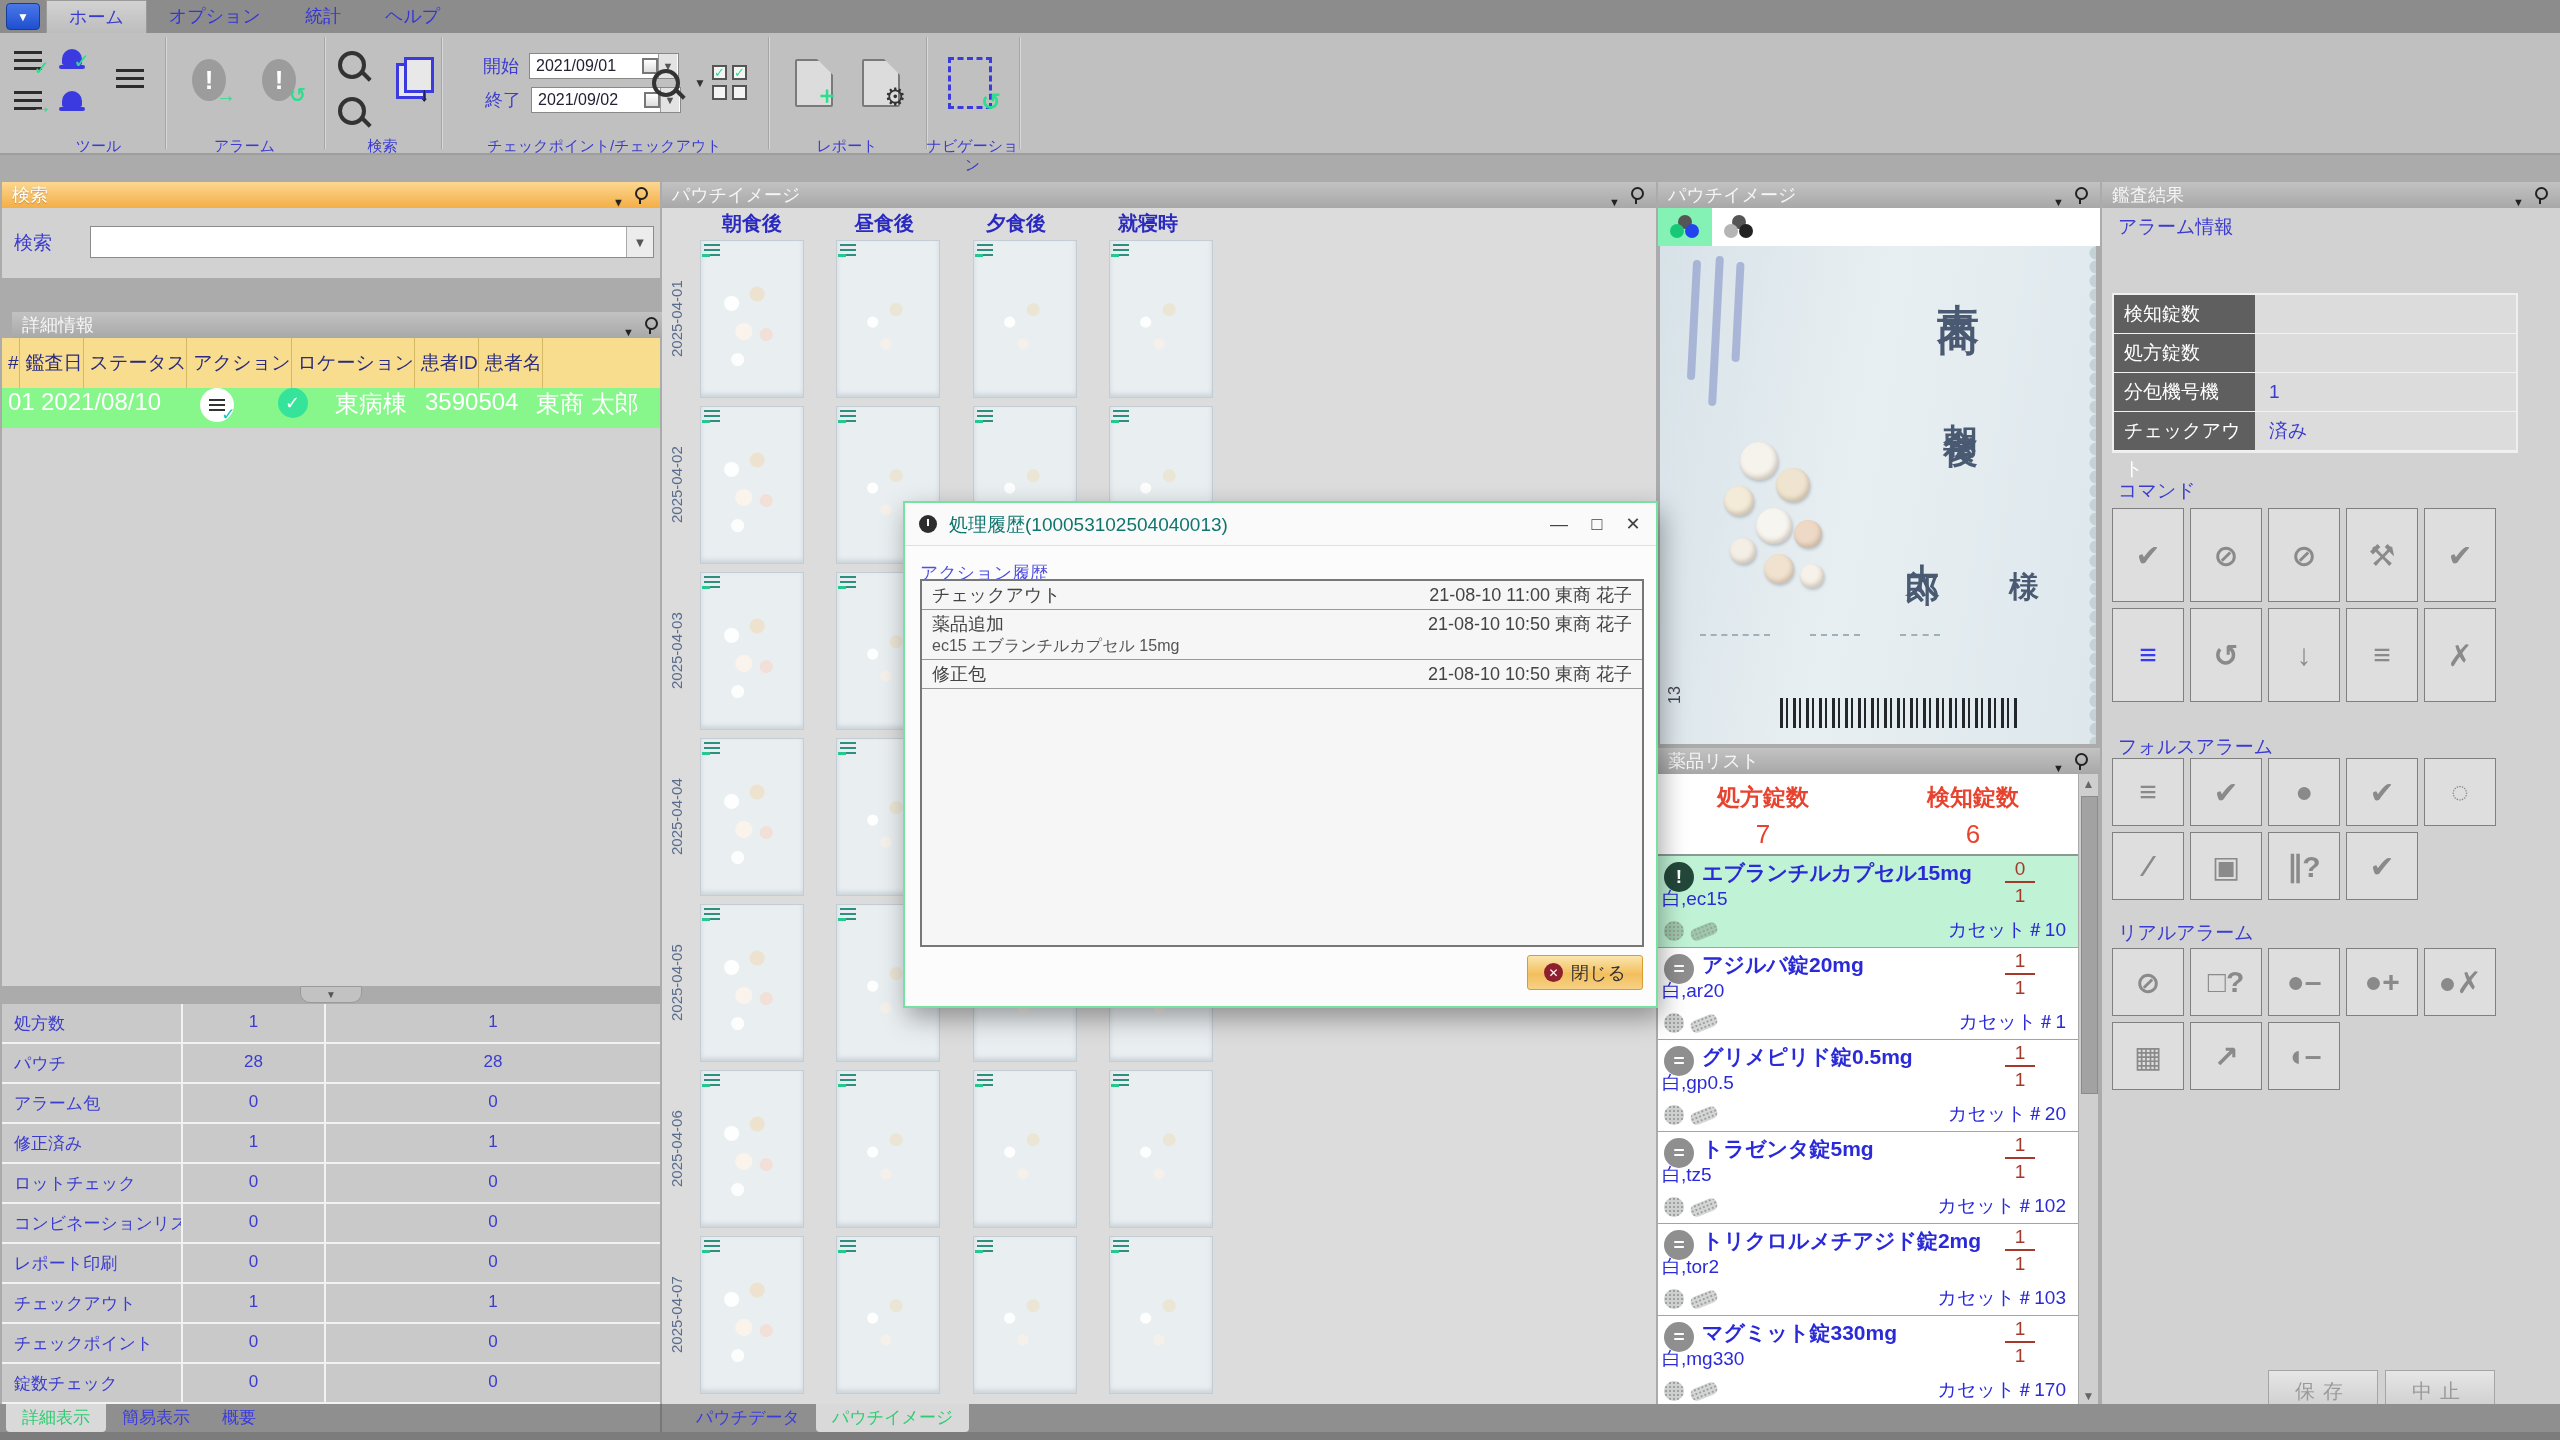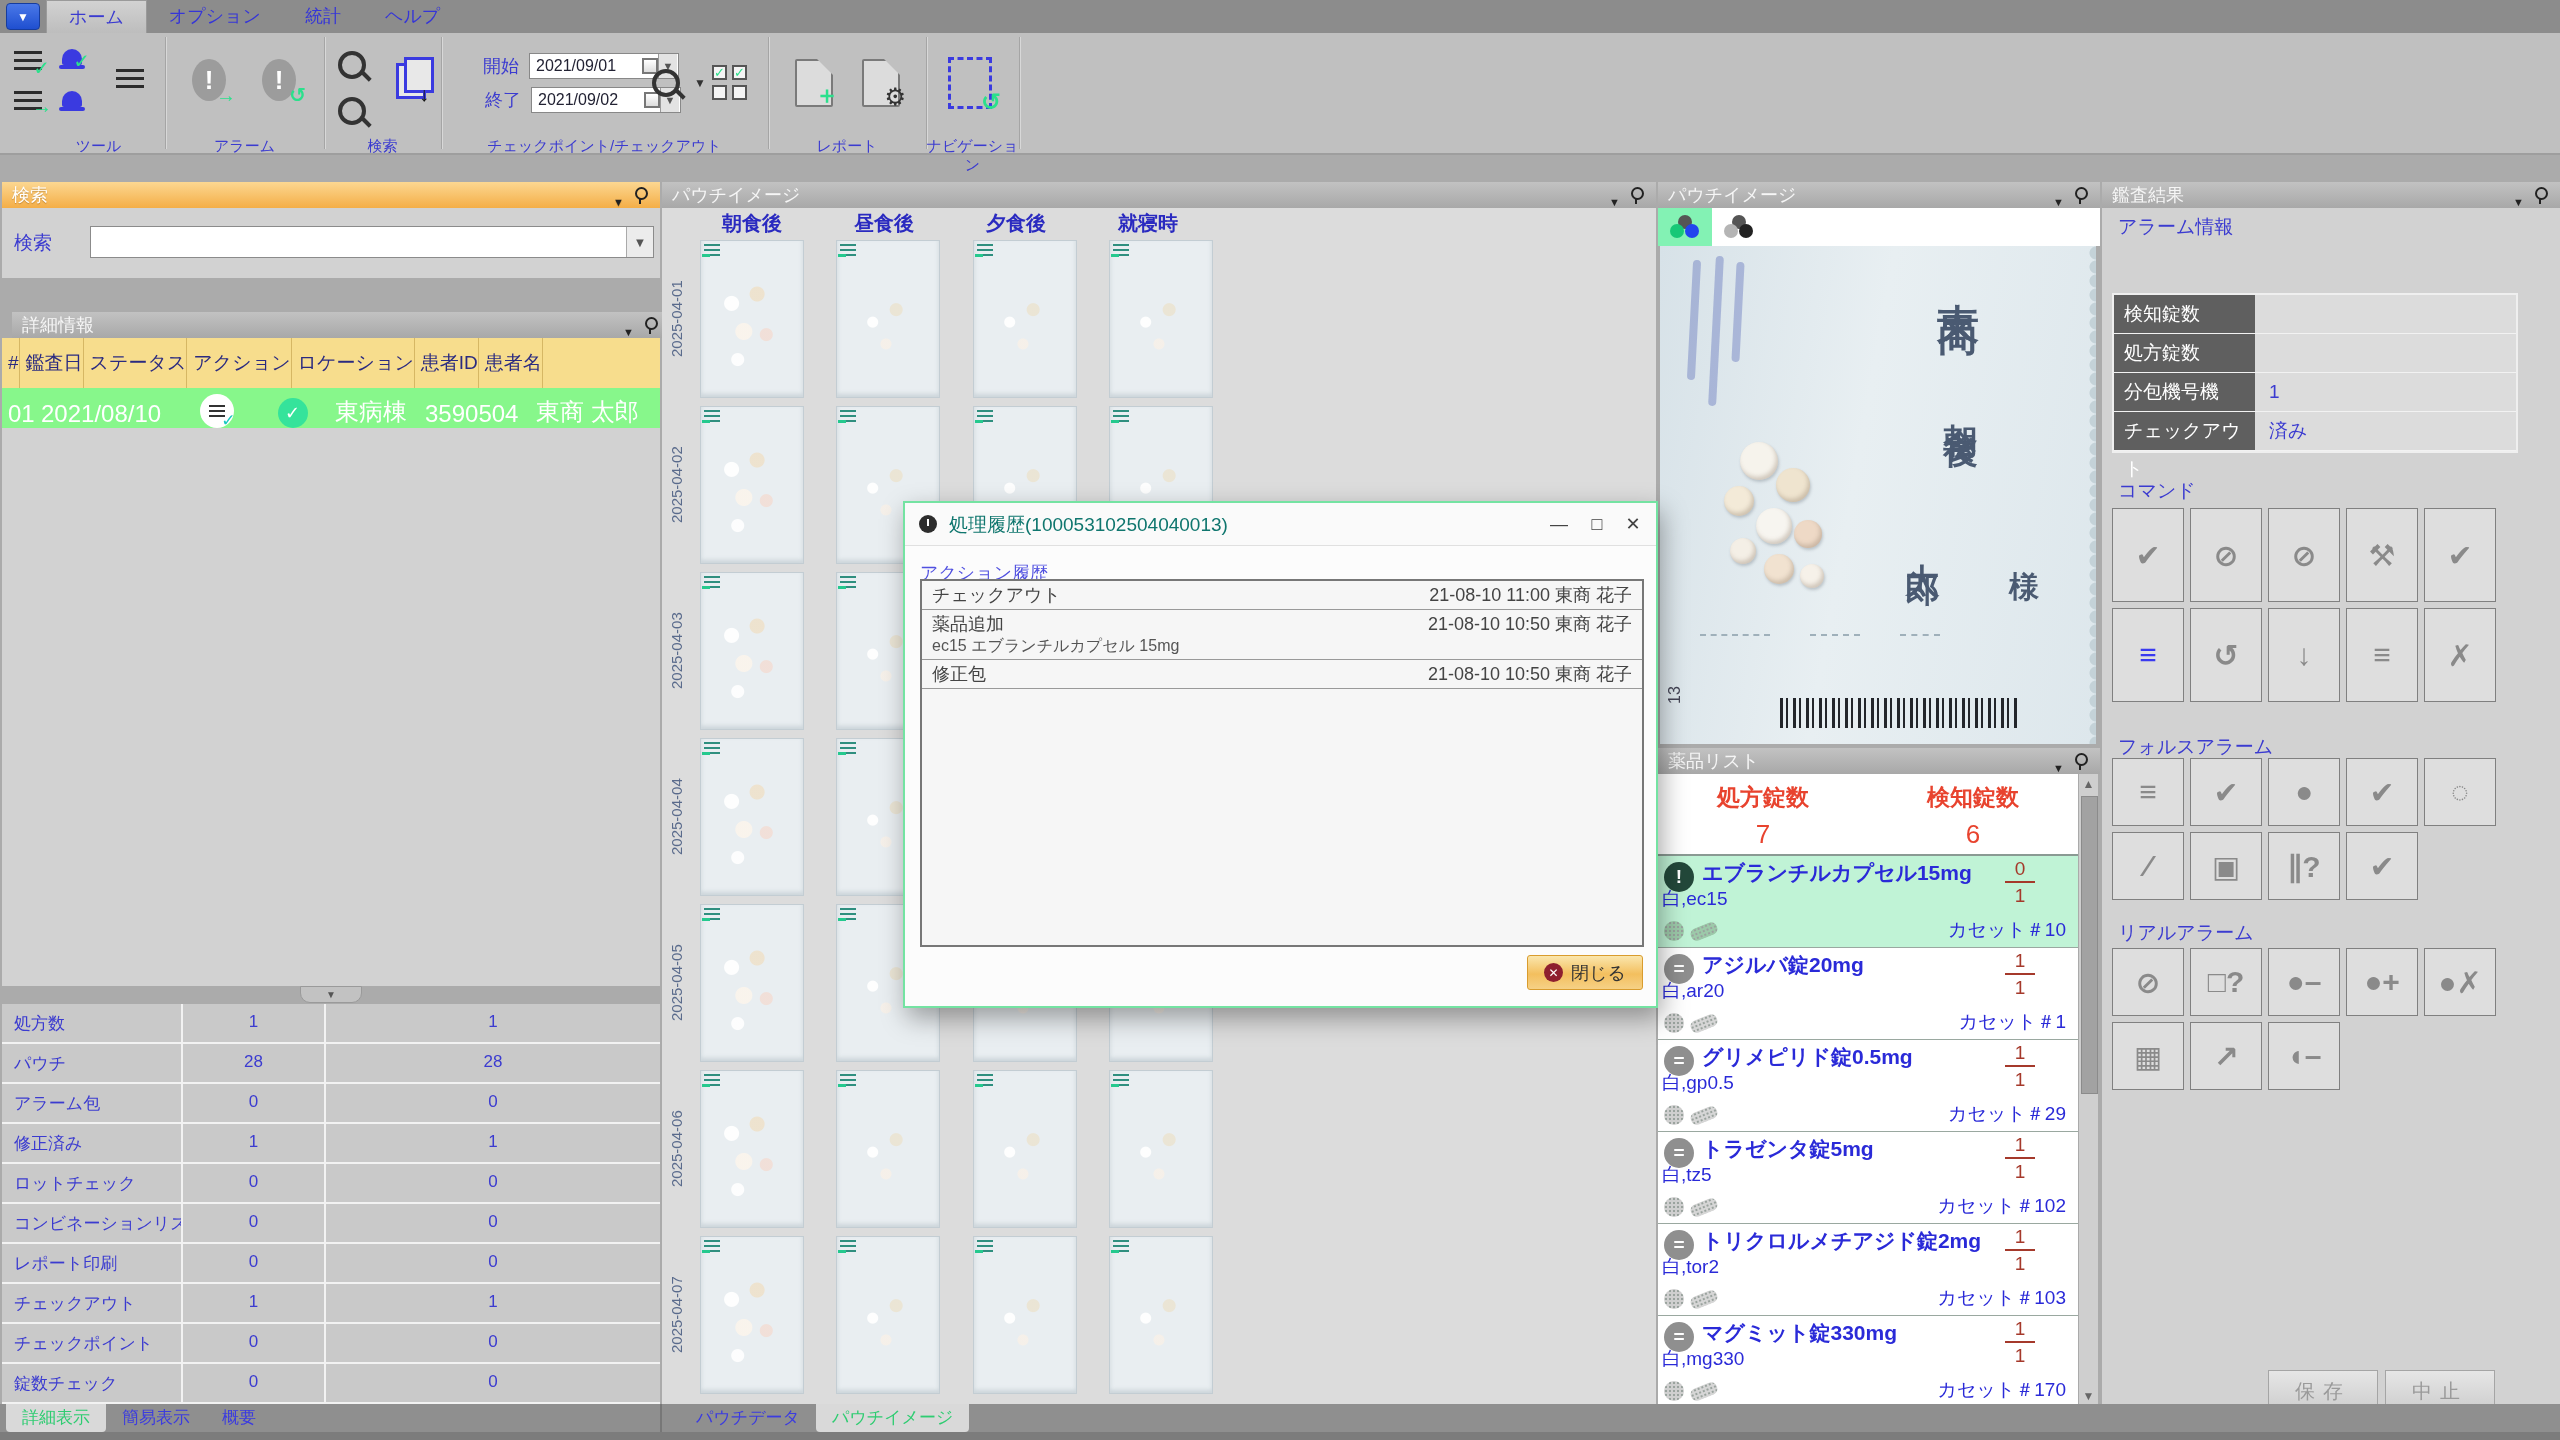--- a/index.html
+++ b/index.html
@@ -62,21 +62,21 @@
   .searchbody{position:absolute;left:2px;top:208px;width:658px;height:70px;background:#d2d2d2;}
   .searchbody .lbl{position:absolute;left:12px;top:22px;font-size:19px;color:#3b3bd0;}
   .combo{position:absolute;left:88px;top:18px;width:564px;height:32px;background:#fff;border:1px solid #8b8b8b;box-sizing:border-box;}
   .combo .dd{position:absolute;right:0;top:0;width:26px;height:30px;background:#ececec;border-left:1px solid #aaa;
              color:#555;font-size:13px;display:flex;align-items:center;justify-content:center;}
 
   
   .detailbody{position:absolute;left:2px;top:338px;width:658px;height:648px;background:#d2d2d2;}
   .dhead{display:flex;height:50px;background:#f7dd8d;}
   .dhead>div{border-right:1px solid #d6b764;font-size:19px;color:#2a2a80;line-height:50px;padding-left:6px;box-sizing:border-box;overflow:hidden;white-space:nowrap;}
-  .drow{display:flex;height:40px;background:#87f78b;color:#fff;font-size:24px;align-items:flex-end;}
+  .drow{display:flex;height:40px;background:#87f78b;color:#fff;font-size:24px;align-items:flex-start;}
   .drow>div{padding-left:6px;box-sizing:border-box;overflow:hidden;white-space:nowrap;}
   .c1{flex:0 0 33px;} .c2{flex:0 0 142px;} .c3{flex:0 0 73px;} .c4{flex:0 0 79px;}
   .c5{flex:0 0 90px;} .c6{flex:0 0 111px;} .c7{flex:1;}
   .stico{width:34px;height:34px;border-radius:50%;background:#fff;margin:0 auto;position:relative;
          display:flex;align-items:center;justify-content:center;}
   .stico .hlist{width:16px;height:13px;background:repeating-linear-gradient(to bottom,#333 0 2px,transparent 2px 5px);}
   .stico .ck{position:absolute;right:-2px;bottom:-3px;color:#17c8c0;font-size:17px;font-weight:bold;}
   .acico{width:30px;height:30px;border-radius:50%;background:#35e39b;margin:0 auto;color:#fff;
          font-size:18px;font-weight:bold;display:flex;align-items:center;justify-content:center;}
 
@@ -582,21 +582,21 @@
     <span class="mname">グリメピリド錠0.5mg</span>
     <span class="mcode">白,gp0.5</span>
     <span class="mfrac">
       <span class="ft">1</span>
       <div class="fb">1</div>
     </span>
     <span class="mpills">
             <span class="pd"></span>
             <span class="pc"></span>
           </span>
-    <span class="mcas">カセット＃29</span>
+    <span class="mcas">カセット＃20</span>
   </div>
         <div class="mitem">
     <span class="mbadge">=</span>
     <span class="mname">トラゼンタ錠5mg</span>
     <span class="mcode">白,tz5</span>
     <span class="mfrac">
       <span class="ft">1</span>
       <div class="fb">1</div>
     </span>
     <span class="mpills">

